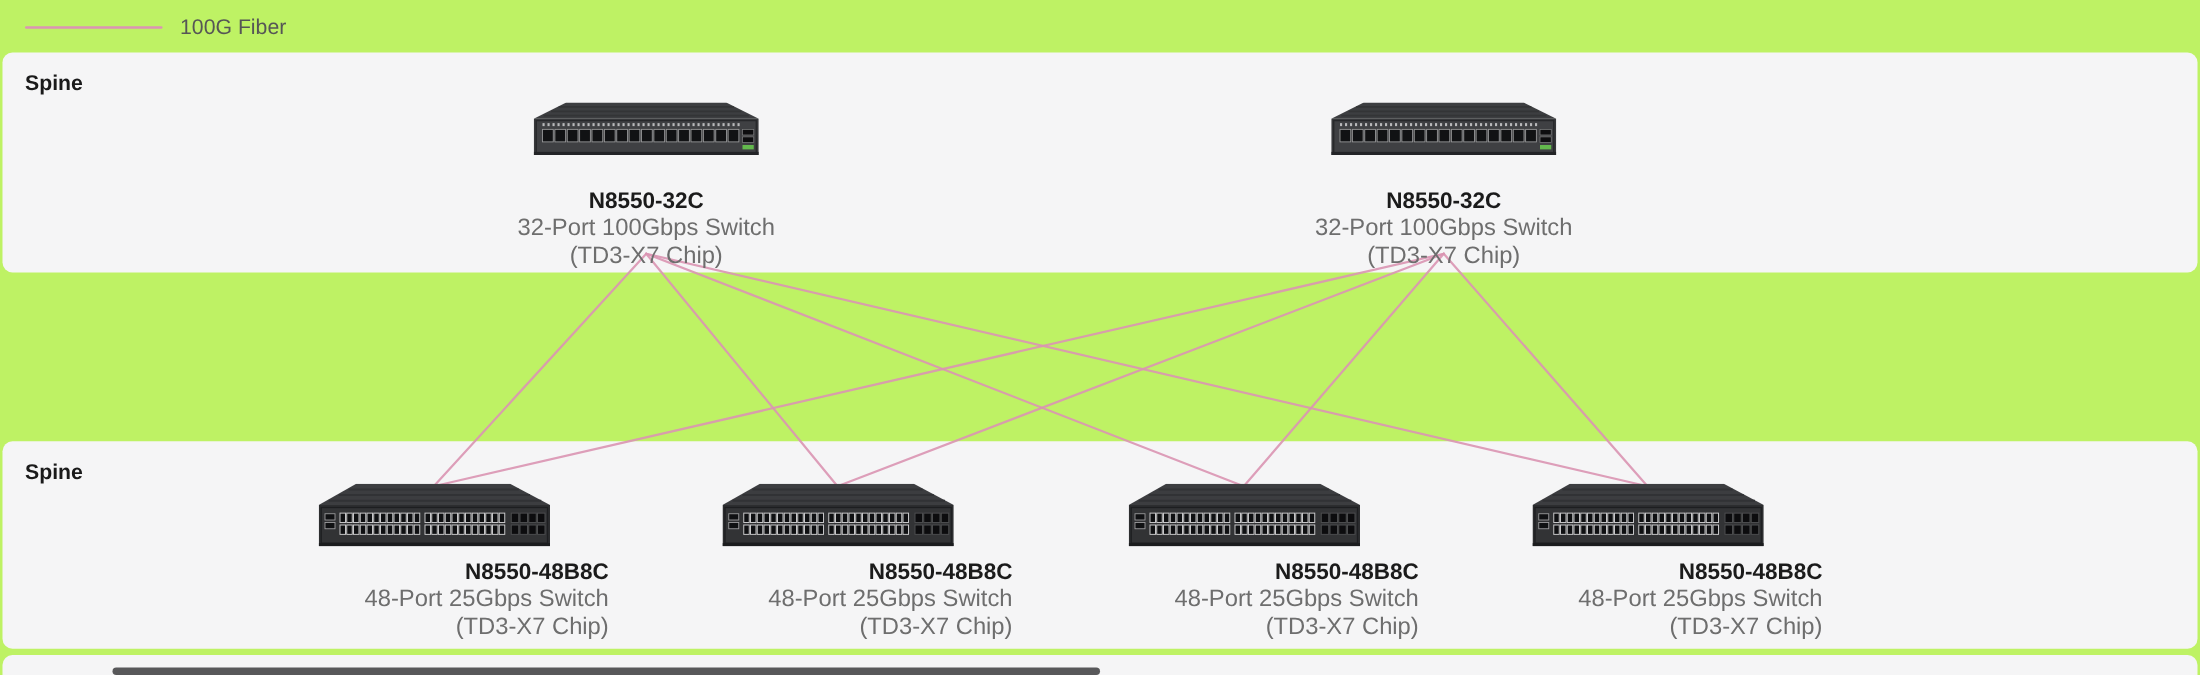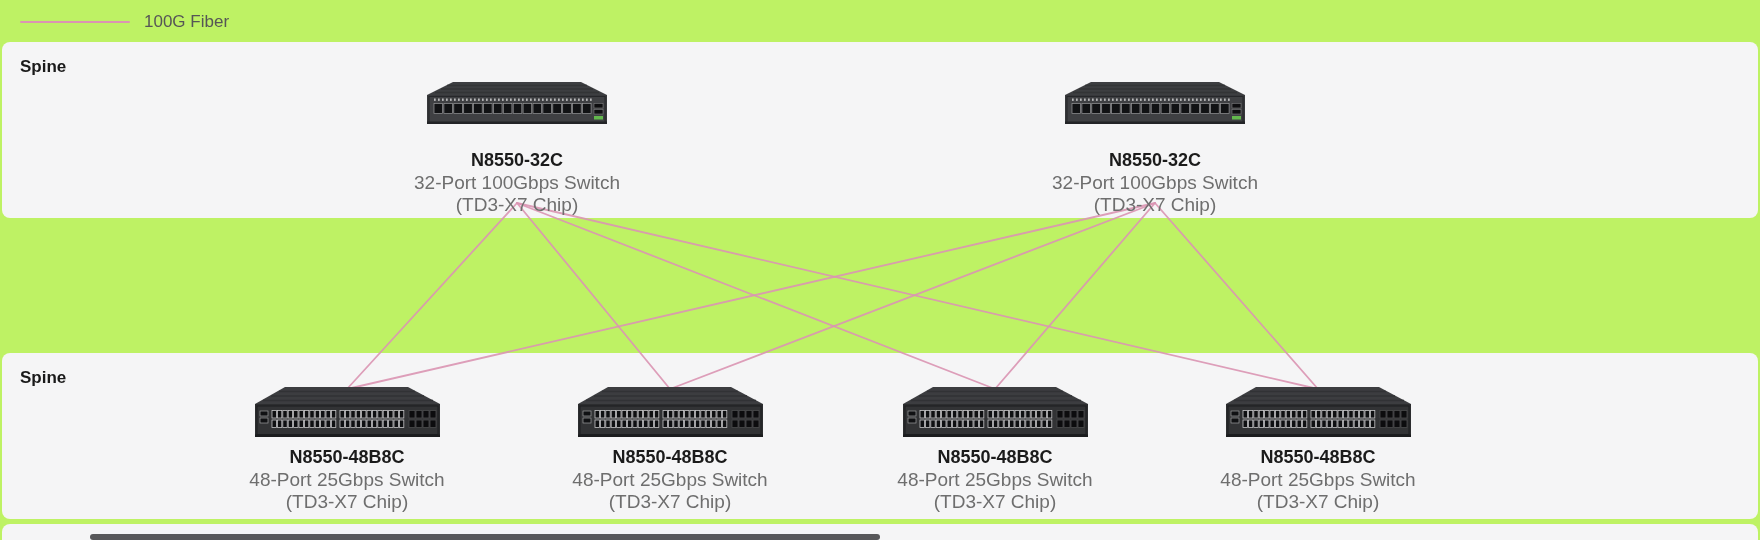--- a/index.html
+++ b/index.html
@@ -28,21 +28,21 @@
   }
   #label-spine { top:57px;text-align:center; }
   #label-leaf  { top:368px; }
 
   
   #links { position:absolute; left:0; top:0; z-index:1; pointer-events:none; }
 
   
   .device { position:absolute; width:280px; text-align:center; z-index:2; }
   .device.spine { top:82px; }
-  .device.leaf  { top:387px; }
+  .device.leaf  { top:387px;text-align:right; }
   #dev-spine-1 { left:377px;  }
   #dev-spine-2 { left:1015px; }
   #dev-leaf-1  { left:207px;  }
   #dev-leaf-2  { left:530px;  }
   #dev-leaf-3  { left:855px;  }
   #dev-leaf-4  { left:1178px; }
 
   .switch-art { display:block; margin:0 auto; }
   .device.spine .switch-art { width:180px; height:42px; }
   .device.leaf  .switch-art { width:185px; height:50px; }

